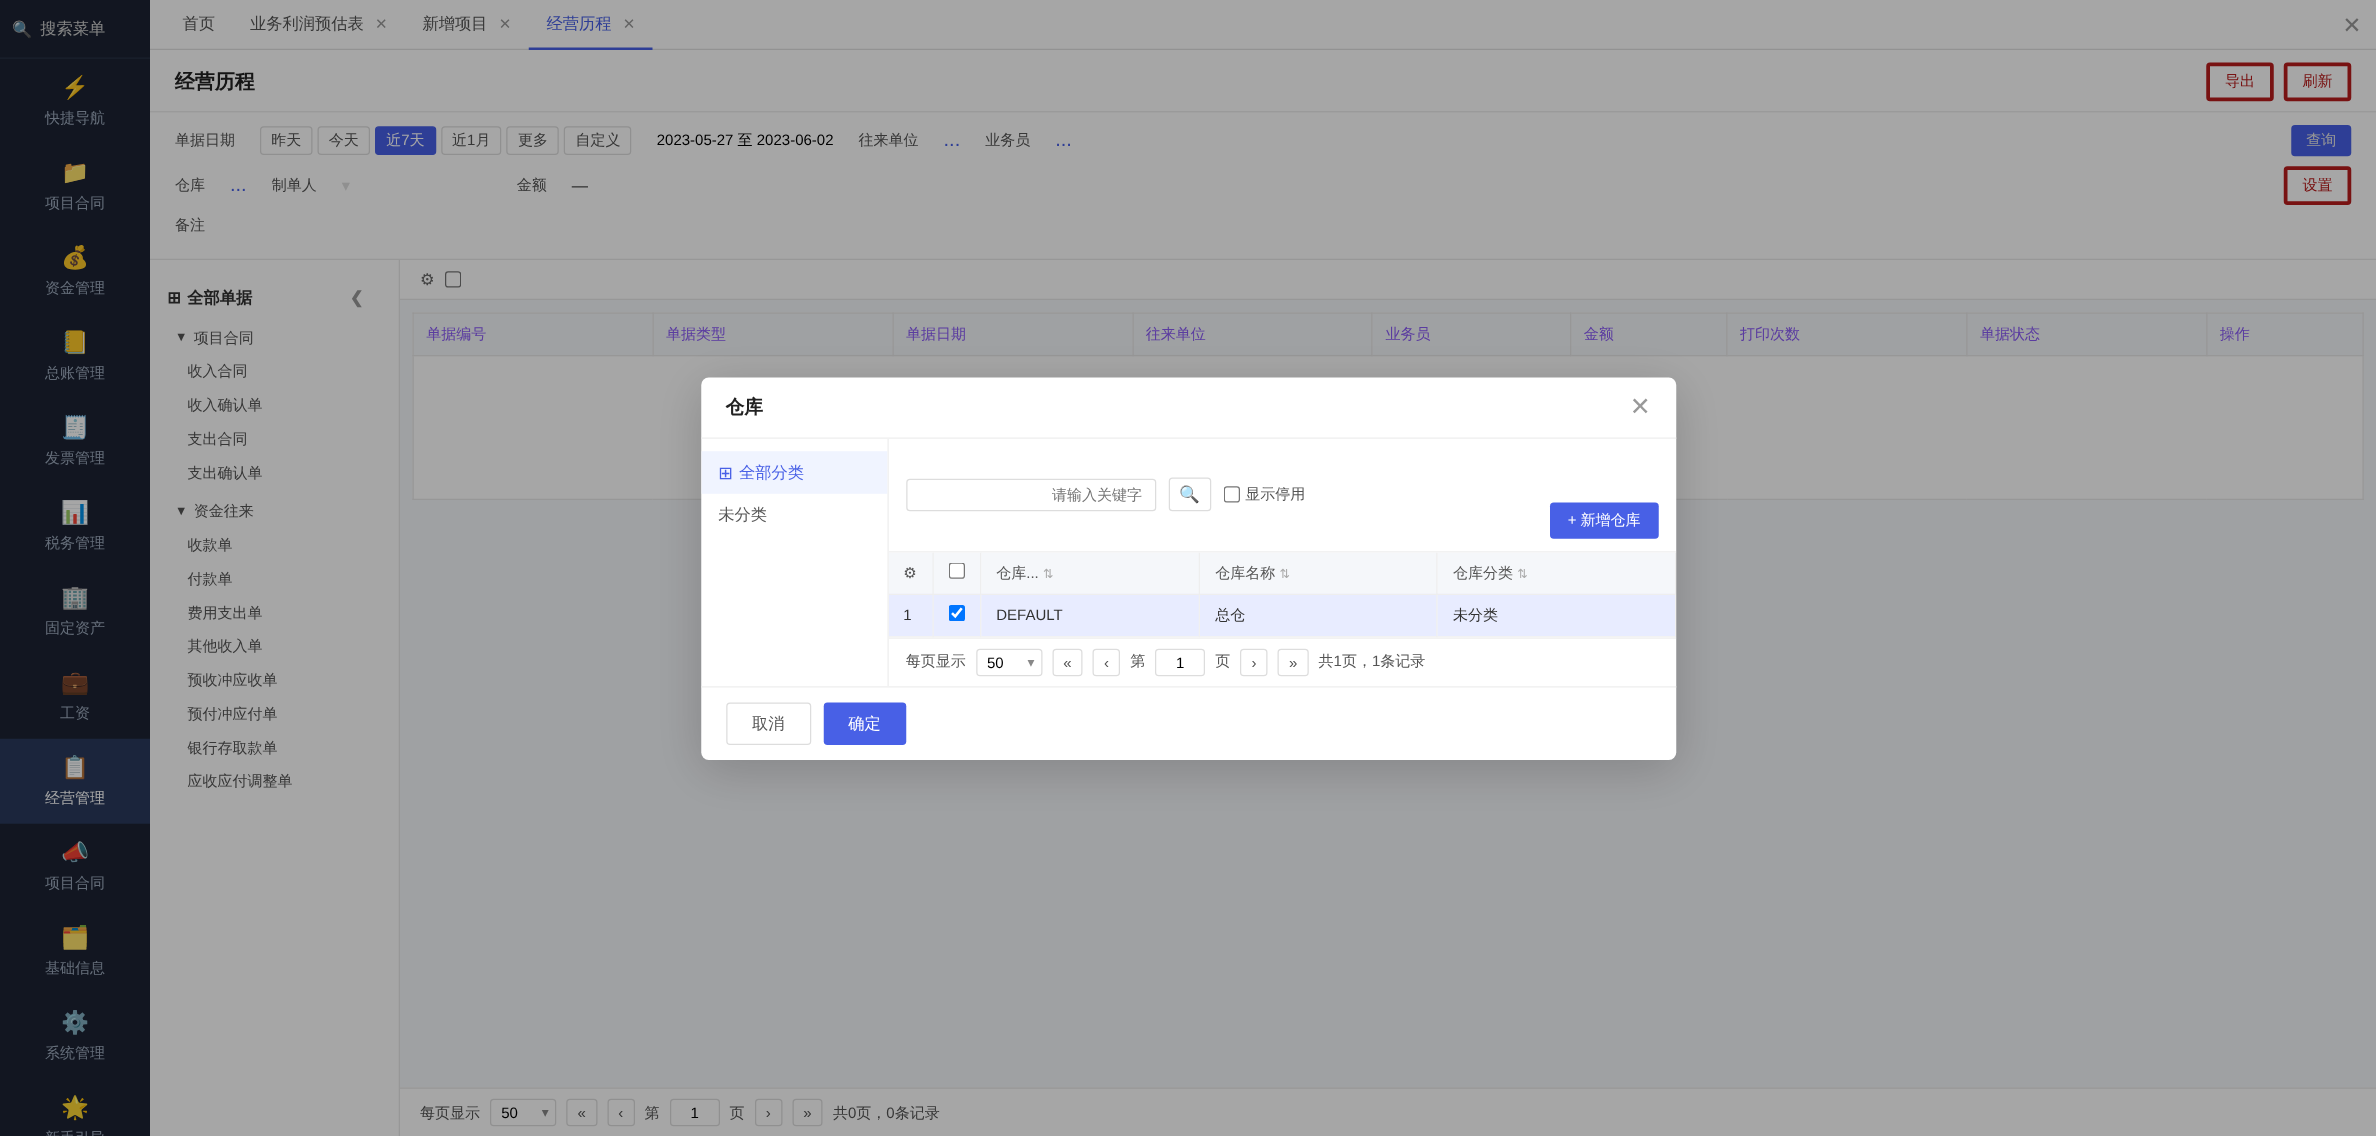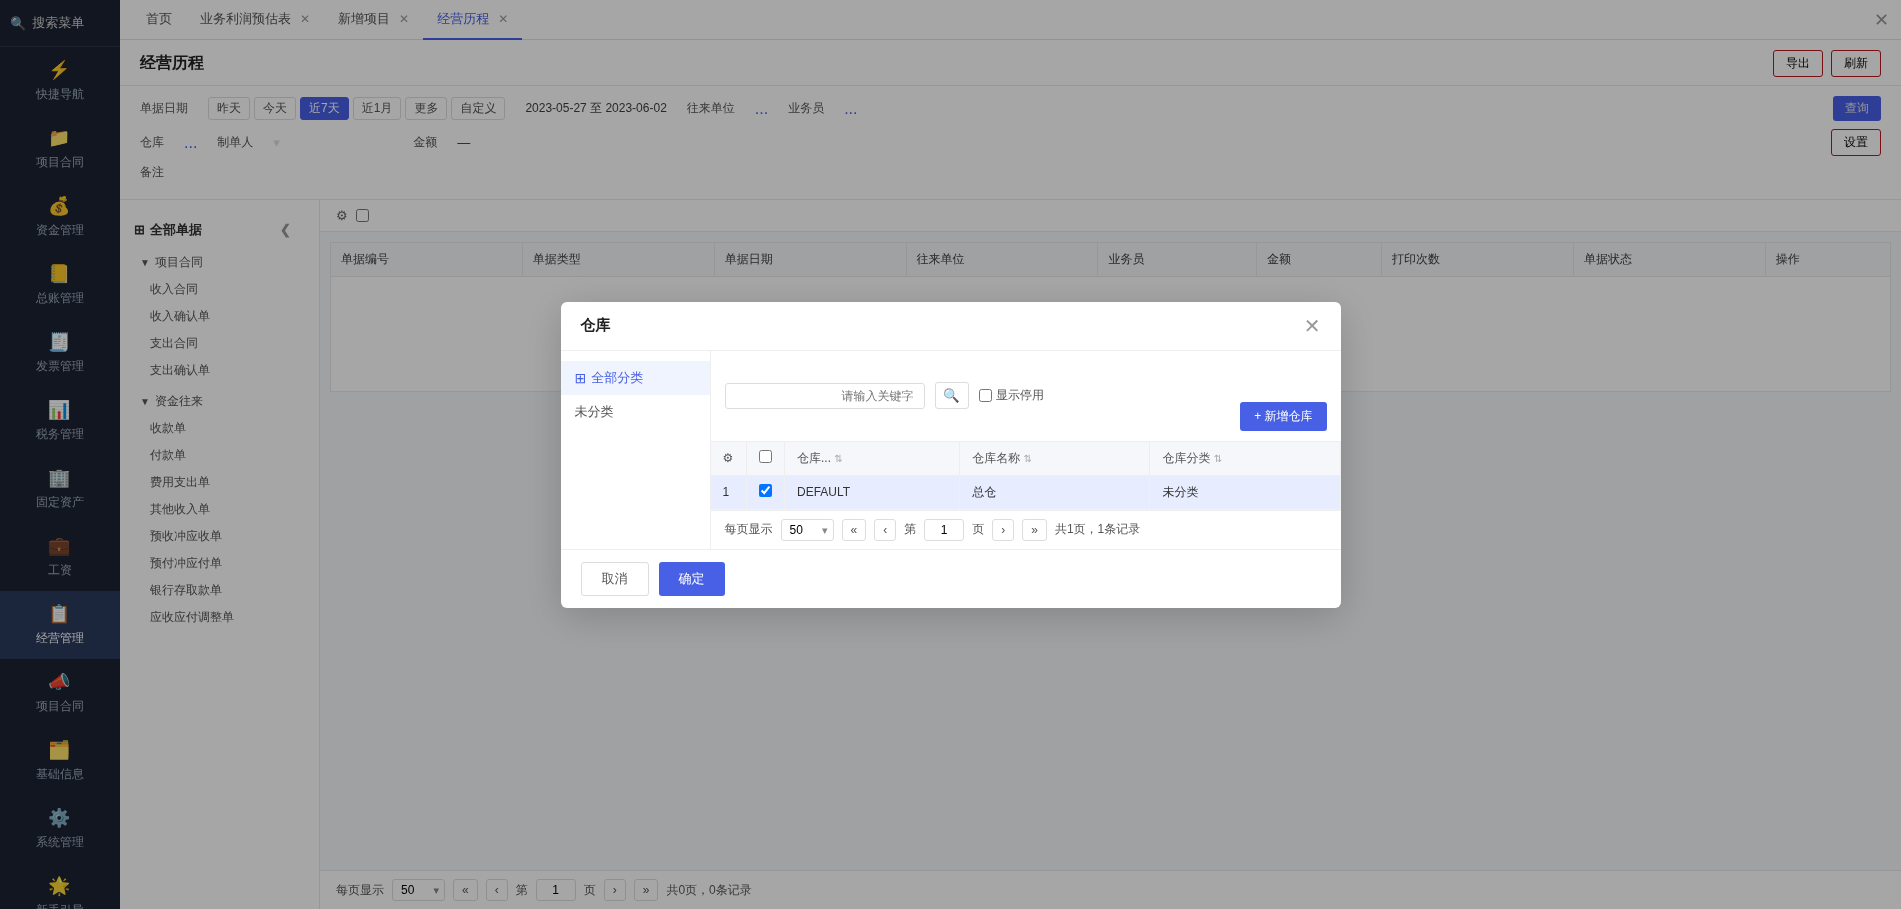--- a/index.html
+++ b/index.html
@@ -22,51 +22,51 @@
     .tabs-bar { background: #fff; display: flex; align-items: center; border-bottom: 1px solid #e0e0e0; padding: 0 12px; height: 40px; }
     .tab { padding: 0 14px; height: 40px; line-height: 40px; cursor: pointer; color: #555; font-size: 13px; display: flex; align-items: center; gap: 5px; border-bottom: 2px solid transparent; }
     .tab.active { color: #4860e6; border-bottom: 2px solid #4860e6; }
     .tab .close { color: #999; font-size: 12px; margin-left: 4px; }
     .tab-close-all { margin-left: auto; color: #999; font-size: 18px; cursor: pointer; }
 
     
     .page-header { background: #fff; padding: 10px 20px 0; border-bottom: 1px solid #e8e8e8; display: flex; align-items: center; justify-content: space-between; }
     .page-title { font-size: 16px; font-weight: 600; color: #222; padding-bottom: 8px; }
     .page-actions { display: flex; gap: 8px; padding-bottom: 8px; }
-    .btn-export { border: 1px solid #b91c1c; background: #fff; padding: 4px 12px; border-radius: 3px; cursor: pointer; font-size: 12px; color: #000000; }
+    .btn-export { border: 3px solid #b91c1c; background: #fff; padding: 4px 12px; border-radius: 3px; cursor: pointer; font-size: 12px; color: #b91c1c; }
     .btn-primary-sm { background: #4860e6; color: #e5e5e5; border: none; padding: 4px 12px; border-radius: 3px; cursor: pointer; font-size: 12px; }
 
     
     .filter-area { background: #fff; padding: 10px 20px; border-bottom: 1px solid #e8e8e8; }
     .filter-row { display: flex; align-items: center; gap: 20px; margin-bottom: 8px; flex-wrap: wrap; }
     .filter-label { color: #555; font-size: 12px; white-space: nowrap; }
     .filter-date-btns { display: flex; gap: 4px; }
     .date-btn { padding: 2px 8px; border: 1px solid #ddd; border-radius: 3px; font-size: 12px; color: #555; cursor: pointer; background: #fff; }
     .date-btn.active { background: #4860e6; color: #fff; border-color: #4860e6; }
-    .filter-date-range { font-size: 12px; color: #404040; }
+    .filter-date-range { font-size: 12px; color: #000000; }
     .filter-dots { color: #4860e6; cursor: pointer; font-size: 16px; }
 
     
     .content-area { display: flex; flex: 1; overflow: hidden; }
 
     
     .left-panel { width: 200px; background: #fff; border-right: 1px solid #e8e8e8; padding: 10px 0; overflow-y: auto; flex-shrink: 0; }
     .panel-title { display: flex; align-items: center; gap: 5px; padding: 6px 14px; font-size: 13px; color: #333; font-weight: 600; cursor: pointer; }
     .panel-title .collapse-btn { margin-left: auto; color: #999; cursor: pointer; }
     .panel-section { margin-bottom: 4px; }
     .panel-section-title { display: flex; align-items: center; gap: 5px; padding: 5px 14px 5px 20px; font-size: 12px; color: #555; cursor: pointer; }
     .panel-item { padding: 5px 14px 5px 30px; font-size: 12px; color: #555; cursor: pointer; }
     .chevron { font-size: 10px; }
 
     
     .right-panel { flex: 1; display: flex; flex-direction: column; overflow: hidden; background: #f5f7fa; }
     .right-toolbar { background: #fff; padding: 8px 16px; display: flex; align-items: center; gap: 8px; border-bottom: 1px solid #e8e8e8; }
     .table-area { flex: 1; overflow: auto; padding: 10px; }
     .data-table { width: 100%; border-collapse: collapse; background: #fff; font-size: 12px; }
-    .data-table th { background: #f5f7fa; padding: 8px 10px; text-align: left; color: #404040; border: 1px solid #e8e8e8; font-weight: normal; white-space: nowrap; }
+    .data-table th { background: #f5f7fa; padding: 8px 10px; text-align: left; color: #8b5cf6; border: 1px solid #e8e8e8; font-weight: normal; white-space: nowrap; }
     .data-table td { padding: 8px 10px; border: 1px solid #e8e8e8; color: #333; white-space: nowrap; }
     .empty-tip { text-align: center; padding: 40px; color: #999; font-size: 13px; }
 
     
     .bottom-bar { background: #fff; padding: 8px 16px; display: flex; align-items: center; gap: 8px; font-size: 12px; color: #555; border-top: 1px solid #e8e8e8; }
     .pagination-btn { border: 1px solid #ddd; background: #fff; padding: 3px 8px; border-radius: 3px; cursor: pointer; font-size: 12px; color: #555; }
     .page-input { border: 1px solid #ddd; width: 40px; text-align: center; padding: 3px; border-radius: 3px; font-size: 12px; }
 
     
     .modal-overlay { position: fixed; top: 0; left: 0; width: 100%; height: 100%; background: rgba(0,0,0,0.35); z-index: 1000; display: flex; align-items: center; justify-content: center; }

